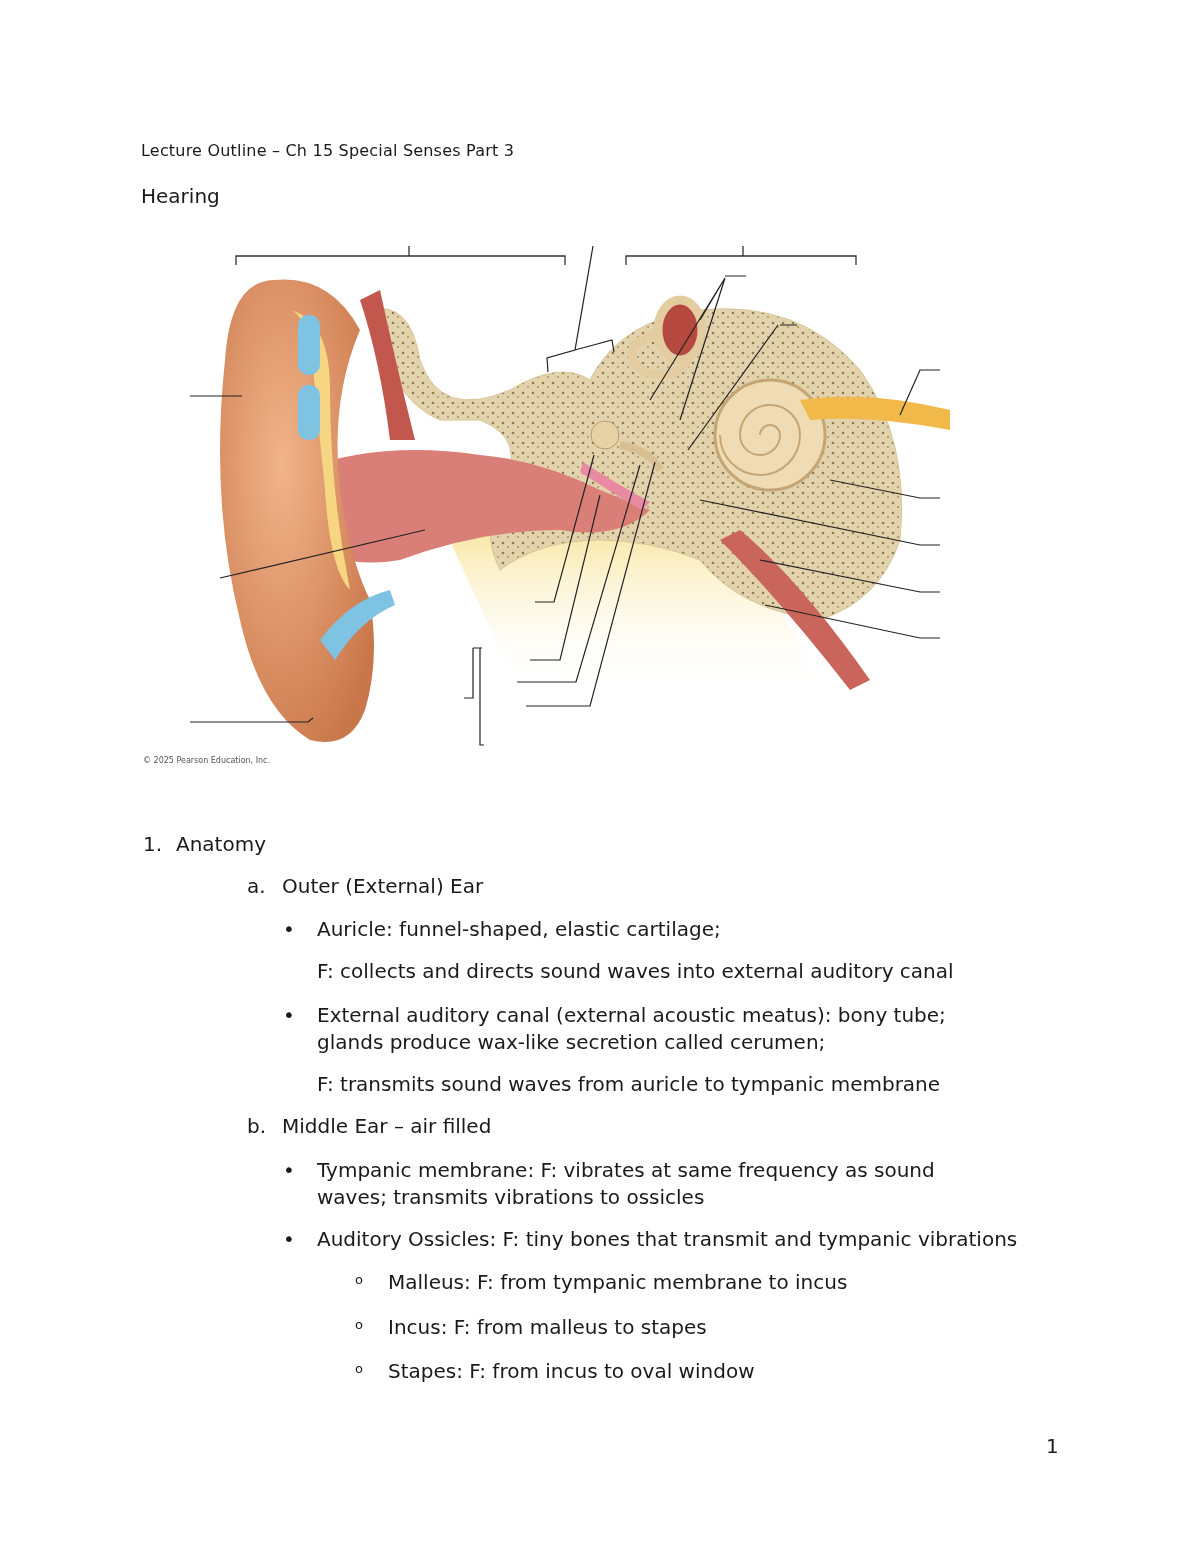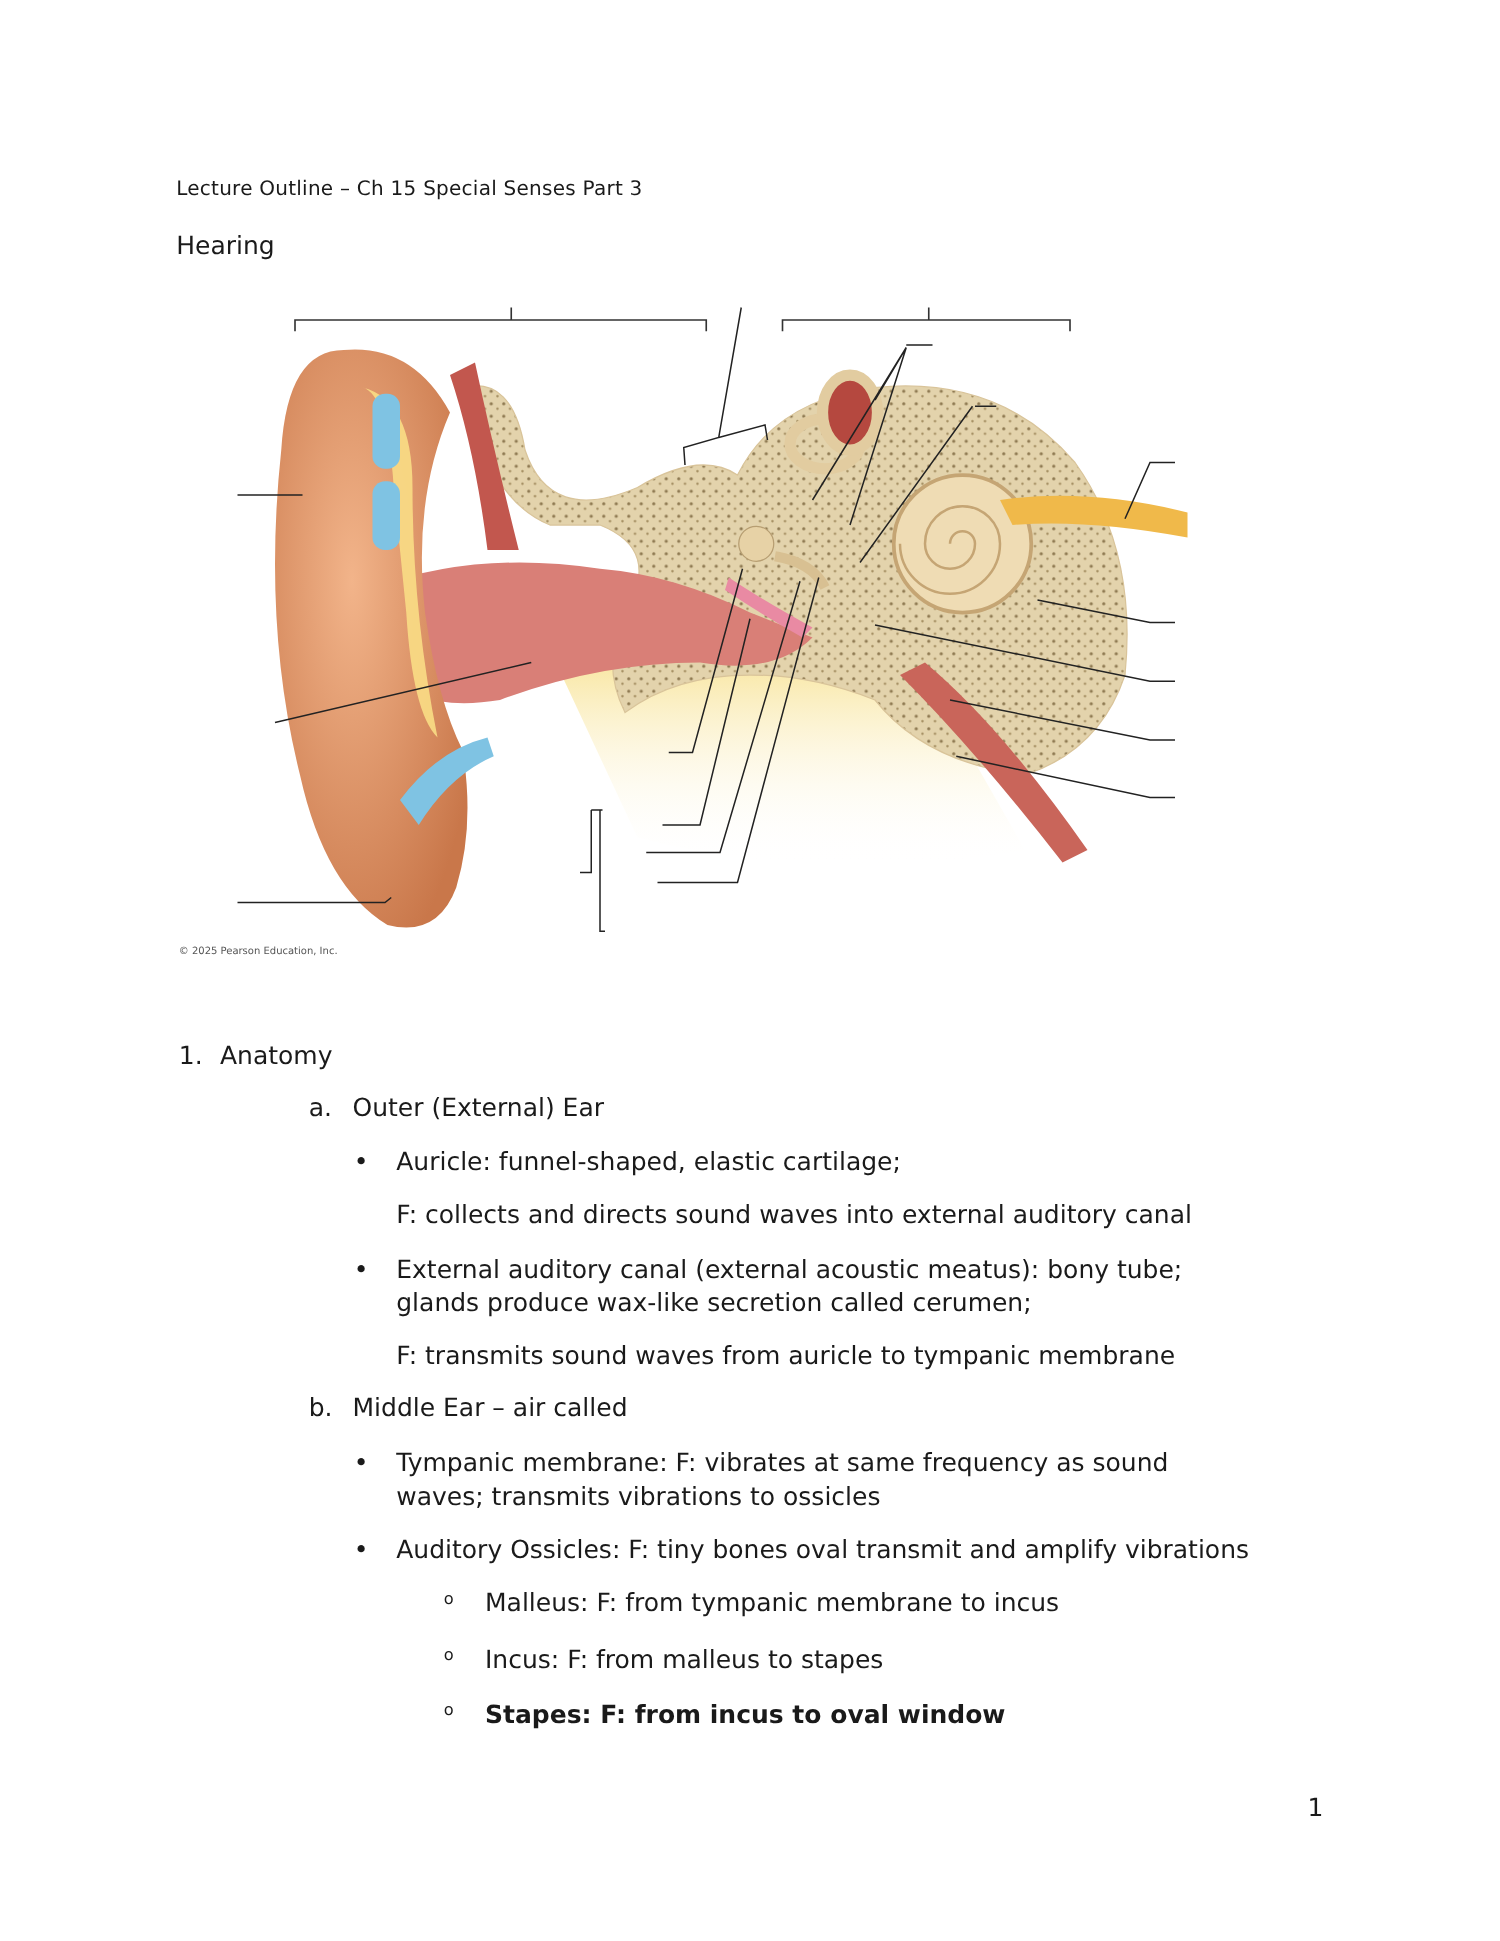--- a/index.html
+++ b/index.html
@@ -98,32 +98,32 @@
   <span class="marker" style="left:283px;top:917px;">•</span>
   <span class="line" style="left:317px;top:917px;">Auricle: funnel-shaped, elastic cartilage;</span>
   <span class="line" style="left:317px;top:959px;text-align:right;">F: collects and directs sound waves into external auditory canal</span>
 
   <span class="marker" style="left:283px;top:1003px;">•</span>
   <span class="line" style="left:317px;top:1003px;">External auditory canal (external acoustic meatus): bony tube;</span>
   <span class="line" style="left:317px;top:1030px;">glands produce wax-like secretion called cerumen;</span>
   <span class="line" style="left:317px;top:1072px;">F: transmits sound waves from auricle to tympanic membrane</span>
 
   <span class="marker" style="left:247px;top:1114px;">b.</span>
-  <span class="line" style="left:282px;top:1114px;">Middle Ear – air called</span>
+  <span class="line" style="left:282px;top:1114px;">Middle Ear – air filled</span>
 
   <span class="marker" style="left:283px;top:1158px;">•</span>
   <span class="line" style="left:317px;top:1158px;">Tympanic membrane: F: vibrates at same frequency as sound</span>
   <span class="line" style="left:317px;top:1185px;">waves; transmits vibrations to ossicles</span>
 
   <span class="marker" style="left:283px;top:1227px;">•</span>
-  <span class="line" style="left:317px;top:1227px;">Auditory Ossicles: F: tiny bones oval transmit and amplify vibrations</span>
+  <span class="line" style="left:317px;top:1227px;">Auditory Ossicles: F: tiny bones that transmit and tympanic vibrations</span>
 
   <span class="marker" style="left:355px;top:1272px;font-size:13px;">o</span>
   <span class="line" style="left:388px;top:1270px;">Malleus: F: from tympanic membrane to incus</span>
 
   <span class="marker" style="left:355px;top:1317px;font-size:13px;">o</span>
   <span class="line" style="left:388px;top:1315px;">Incus: F: from malleus to stapes</span>
 
   <span class="marker" style="left:355px;top:1361px;font-size:13px;">o</span>
-  <span class="line" style="left:388px;top:1359px;font-weight:bold;">Stapes: F: from incus to oval window</span>
+  <span class="line" style="left:388px;top:1359px;">Stapes: F: from incus to oval window</span>
 </div>
 
 <div class="abs pagenum">1</div>
 
 </body></html>

